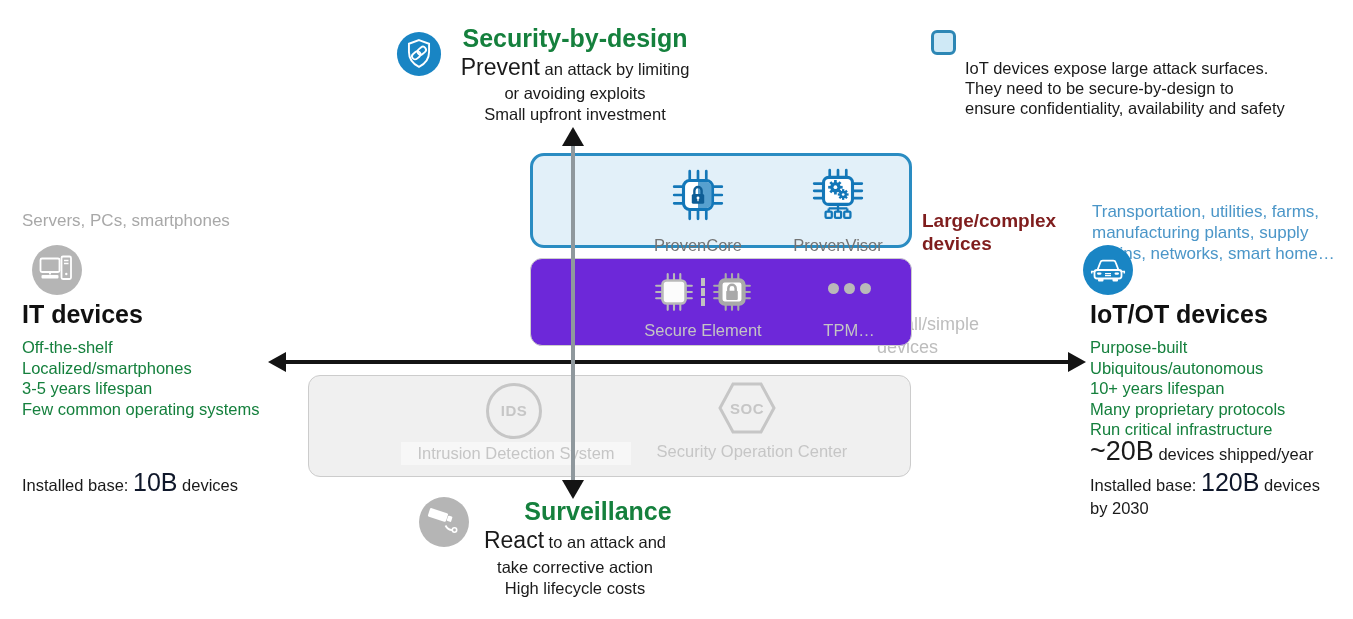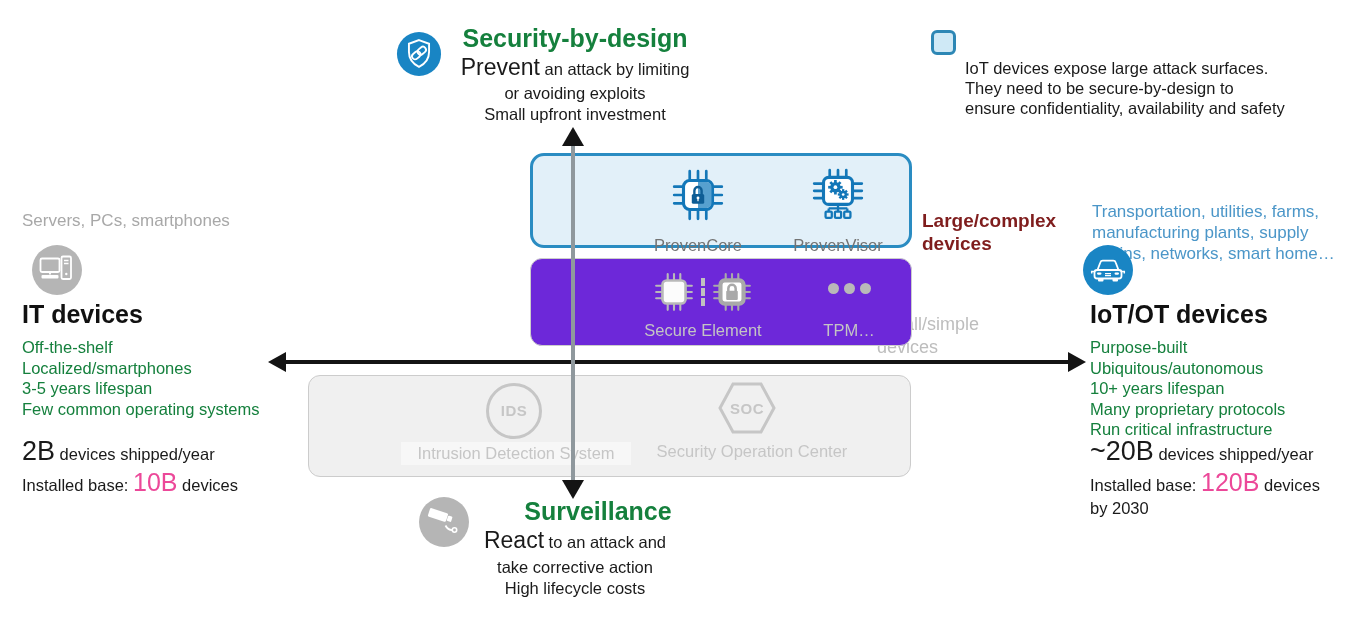--- a/index.html
+++ b/index.html
@@ -84,21 +84,21 @@
   .col-caption-gray { left:22px; top:211px; width:280px; font-size:17px; color:#a8a8a8; }
   .col-caption-blue { left:1092px; top:170px; width:260px; font-size:17px; line-height:21px;
                       color:#4b96c8; }
   .device-title { font-size:25px; font-weight:bold; color:#111; }
   .left-title  { left:22px; top:300px; width:280px; }
   .right-title { left:1090px; top:300px; width:260px; }
   .trait-list { font-size:16.5px; line-height:20.5px; color:#15803d; }
   .left-list  { left:22px; top:337px; width:290px; }
   .right-list { left:1090px; top:337px; width:270px; }
   .big-num { font-size:27px; color:#1a1a1a; }
-  .mid-num { font-size:25px; color:#ec4899; }
+  .mid-num { font-size:25px; color:#0f172a; }
   .stat-line { font-size:16.5px; color:#1a1a1a; }
   .left-shipped    { left:22px; top:436px; width:290px; }
   .left-installed  { left:22px; top:468px; width:300px; }
   .right-shipped   { left:1090px; top:436px; width:280px; }
   .right-installed { left:1090px; top:468px; width:280px; }
   .installed-note { font-size:16.5px; color:#1a1a1a; margin-top:2px; }
 
   .icon-48 { width:46px; height:46px; }
   .icon-52 { width:52px; height:52px; }
   .shield-pos { left:396px; top:31px; }
@@ -249,23 +249,20 @@
     <rect x="30.5" y="12.5" width="9.5" height="22.5" rx="1.5" fill="none" stroke="#ffffff" stroke-width="1.8"></rect>
     <path d="M33 16.5 h4.5 M33 19.5 h4.5" stroke="#ffffff" stroke-width="1.4"></path>
     <circle cx="35.3" cy="30" r="1.2" fill="#ffffff"></circle>
   </svg>
   <div class="abs left-title device-title">IT devices</div>
   <div class="abs left-list trait-list">
     <div>Off-the-shelf</div>
     <div>Localized/smartphones</div>
     <div>3-5 years lifespan</div>
     <div>Few common operating systems</div>
-  </div>
-  <div class="abs left-shipped stat-line">
-    <span class="big-num">2B</span><span> devices shipped/year</span>
   </div>
   <div class="abs left-installed stat-line">
     <span>Installed base: </span><span class="mid-num">10B</span><span> devices</span>
   </div>
 
   <div class="abs col-caption-blue pre">Transportation, utilities, farms,
 manufacturing plants, supply
 chains, networks, smart home…</div>
   <svg class="abs icon-52 car-pos" viewBox="0 0 52 52">
     <circle cx="26" cy="26" r="25" fill="#1985c4"></circle>

